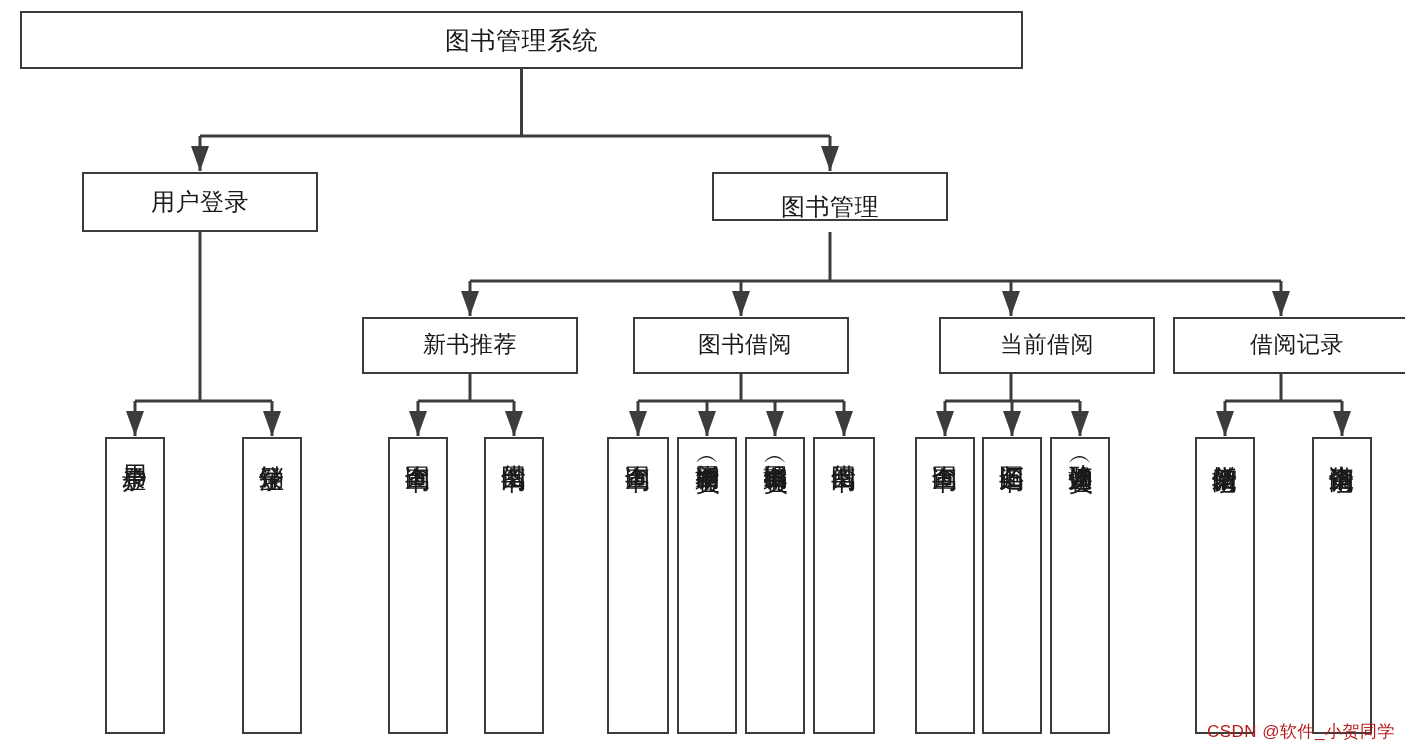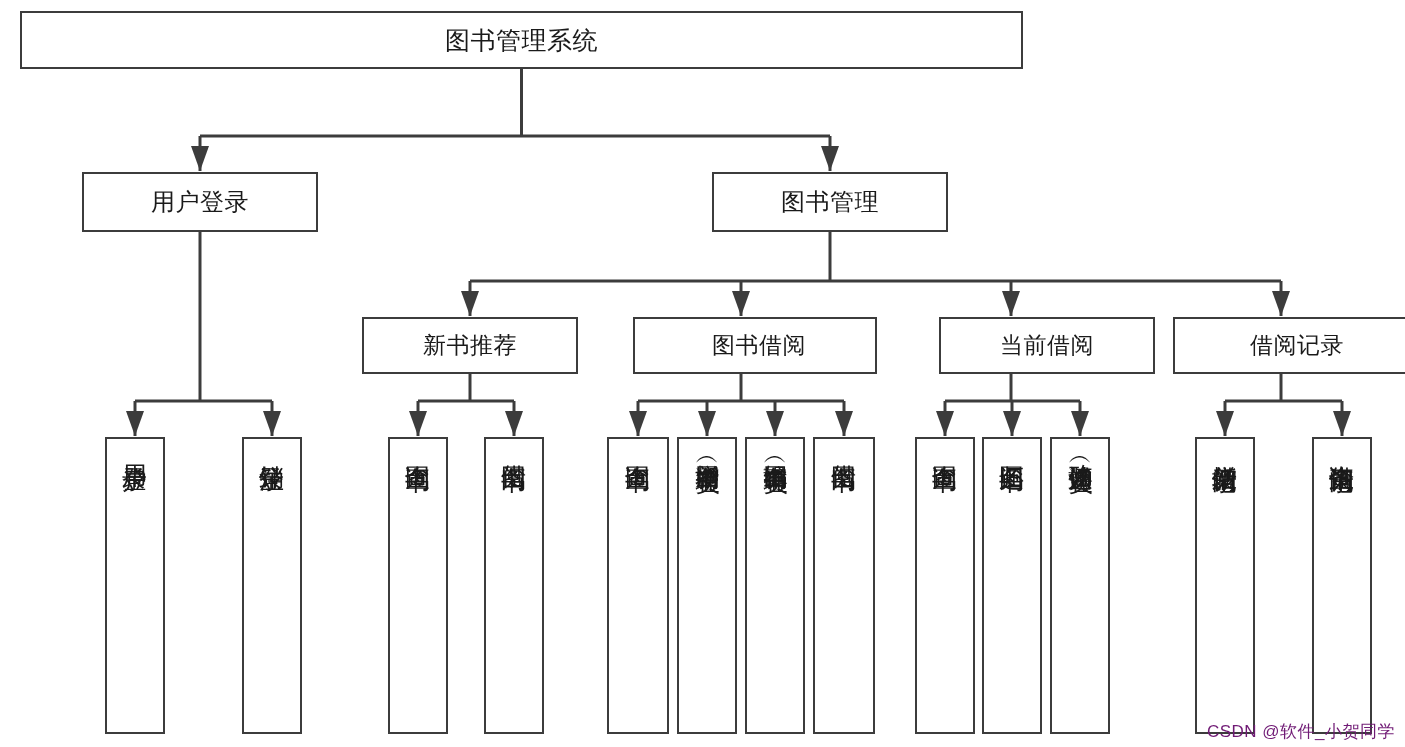--- a/index.html
+++ b/index.html
@@ -36,41 +36,41 @@
     color: #1a1a1a;
   }
   .node .lbl {
     display: block;
     text-align: center;
     line-height: 1.06;
     letter-spacing: 0.5px;
   }
   .node-root .lbl   { font-size: 25px; }
   .node-l1 .lbl     { font-size: 24px; }
-  .node-l2 .lbl     { font-size: 23px; }
+  .node-l2 .lbl     { font-size: 23px; font-family: Liberation Serif, serif; }
   .node-leaf {
     align-items: flex-start;
     justify-content: center;
     padding-top: 6px;
   }
   .node-leaf .lbl {
     writing-mode: vertical-rl;
     text-orientation: upright;
     font-size: 25px;
     line-height: 1.04;
     letter-spacing: 1px;
     white-space: nowrap;
   }
   .node-leaf.tall .lbl { font-size: 24px; }
   #watermark {
     position: absolute;
     right: 10px;
     bottom: 4px;
     font-size: 17px;
-    color: #701a75;
+    color: #b91c1c;
     letter-spacing: 0.5px;
     white-space: nowrap;
   }
 </style>
 </head>
 <body>
 
 <div id="canvas">
   <svg id="edges" viewBox="0 0 1405 747">
       <line x1="521.5" y1="69" x2="521.5" y2="136" stroke="#3c3c3c" stroke-width="3"></line>
@@ -126,27 +126,27 @@
       <line x1="1342" y1="401" x2="1342" y2="436" stroke="#3c3c3c" stroke-width="3"></line>
       <path d="M1333,411 L1351,411 L1342,436 Z" fill="#3c3c3c"></path>
     </svg>
   <div id="nodes">
       <div class="node node-root" style="left: 20px; top: 11px; width: 1003px; height: 58px;">
         <span class="lbl">图书管理系统</span>
       </div>
       <div class="node node-l1" style="left: 82px; top: 172px; width: 236px; height: 60px;">
         <span class="lbl">用户登录</span>
       </div>
-      <div class="node node-l1" style="left: 712px; top: 172px; width: 236px; height: 60px;">
+      <div class="node node-l1" style="left: 712px; top: 172px; width: 236px; height: 49px; align-items: flex-end;">
         <span class="lbl">图书管理</span>
       </div>
       <div class="node node-l2" style="left: 362px; top: 317px; width: 216px; height: 57px;">
         <span class="lbl">新书推荐</span>
       </div>
-      <div class="node node-l2" style="left: 633px; top: 317px; width: 244px; height: 57px; padding-left: 8px;">
+      <div class="node node-l2" style="left: 633px; top: 317px; width: 216px; height: 57px; padding-left: 8px;">
         <span class="lbl">图书借阅</span>
       </div>
       <div class="node node-l2" style="left: 903px; top: 317px; width: 216px; height: 57px; margin-left: 36px;">
         <span class="lbl">当前借阅</span>
       </div>
       <div class="node node-l2" style="left: 1173px; top: 317px; width: 248px; height: 57px;">
         <span class="lbl">借阅记录</span>
       </div>
       <div class="node node-leaf" style="left: 105px; top: 437px; width: 60px; height: 297px;">
         <span class="lbl">用户登录</span>

